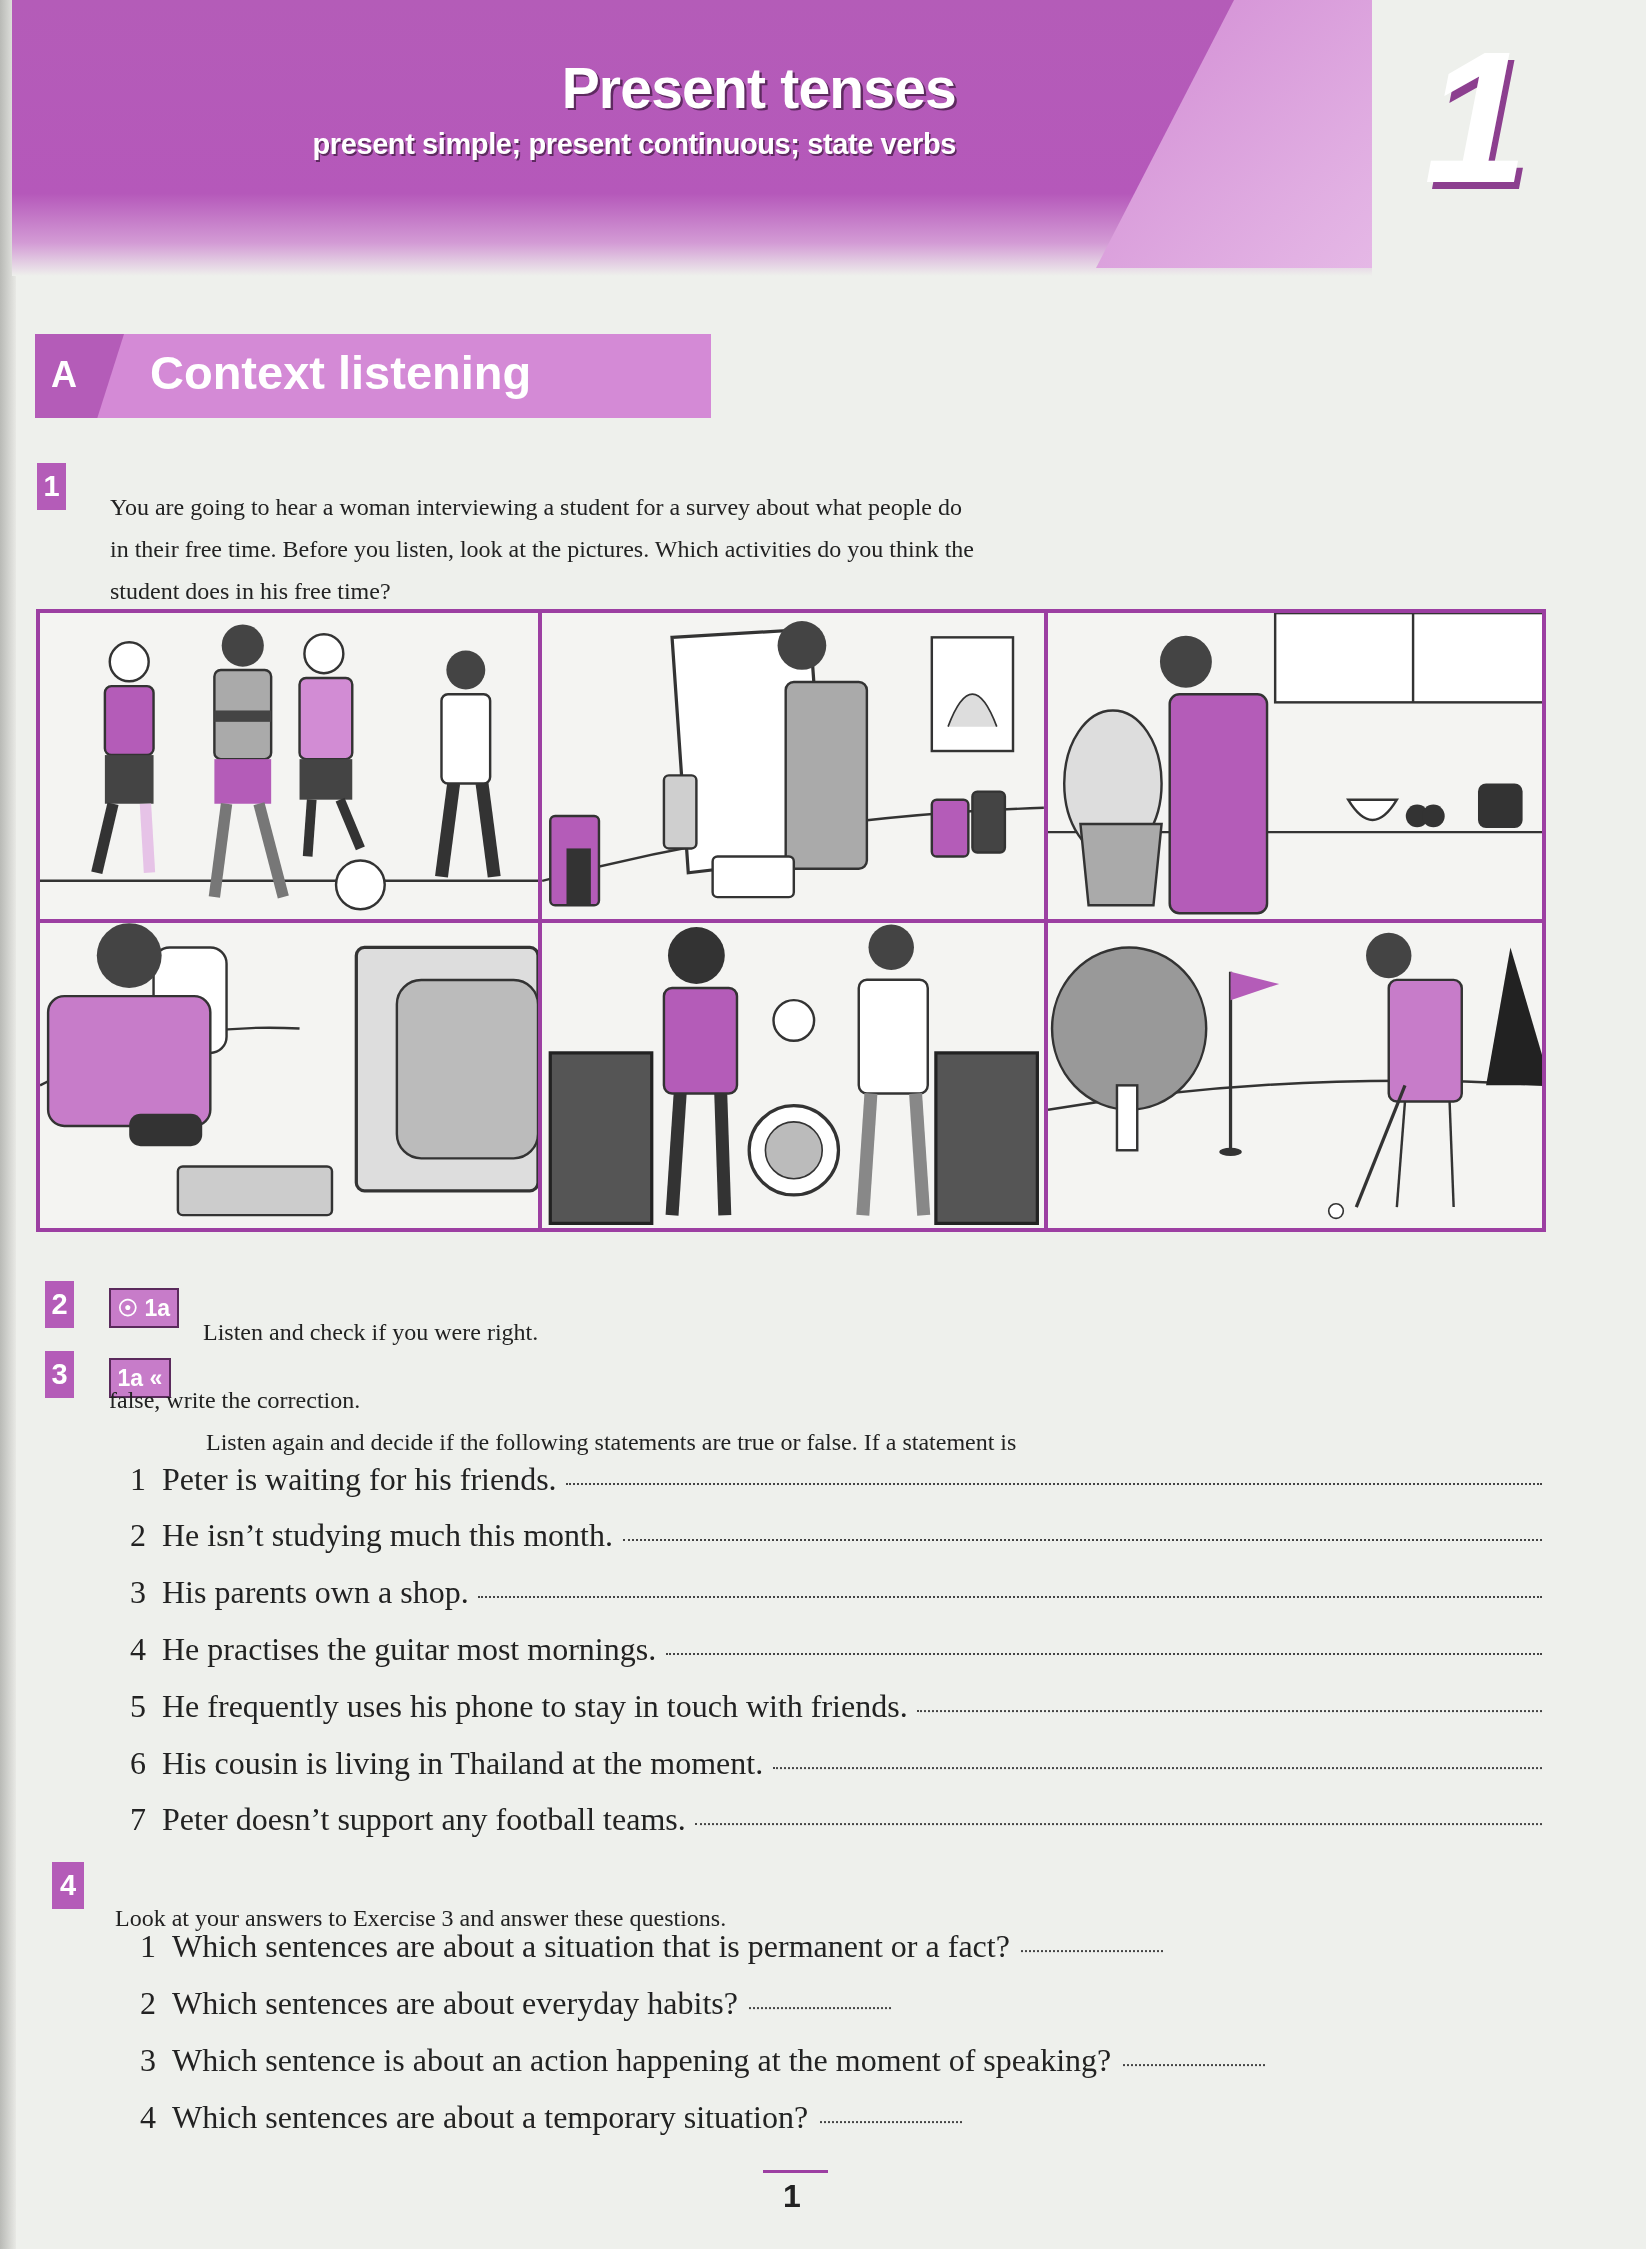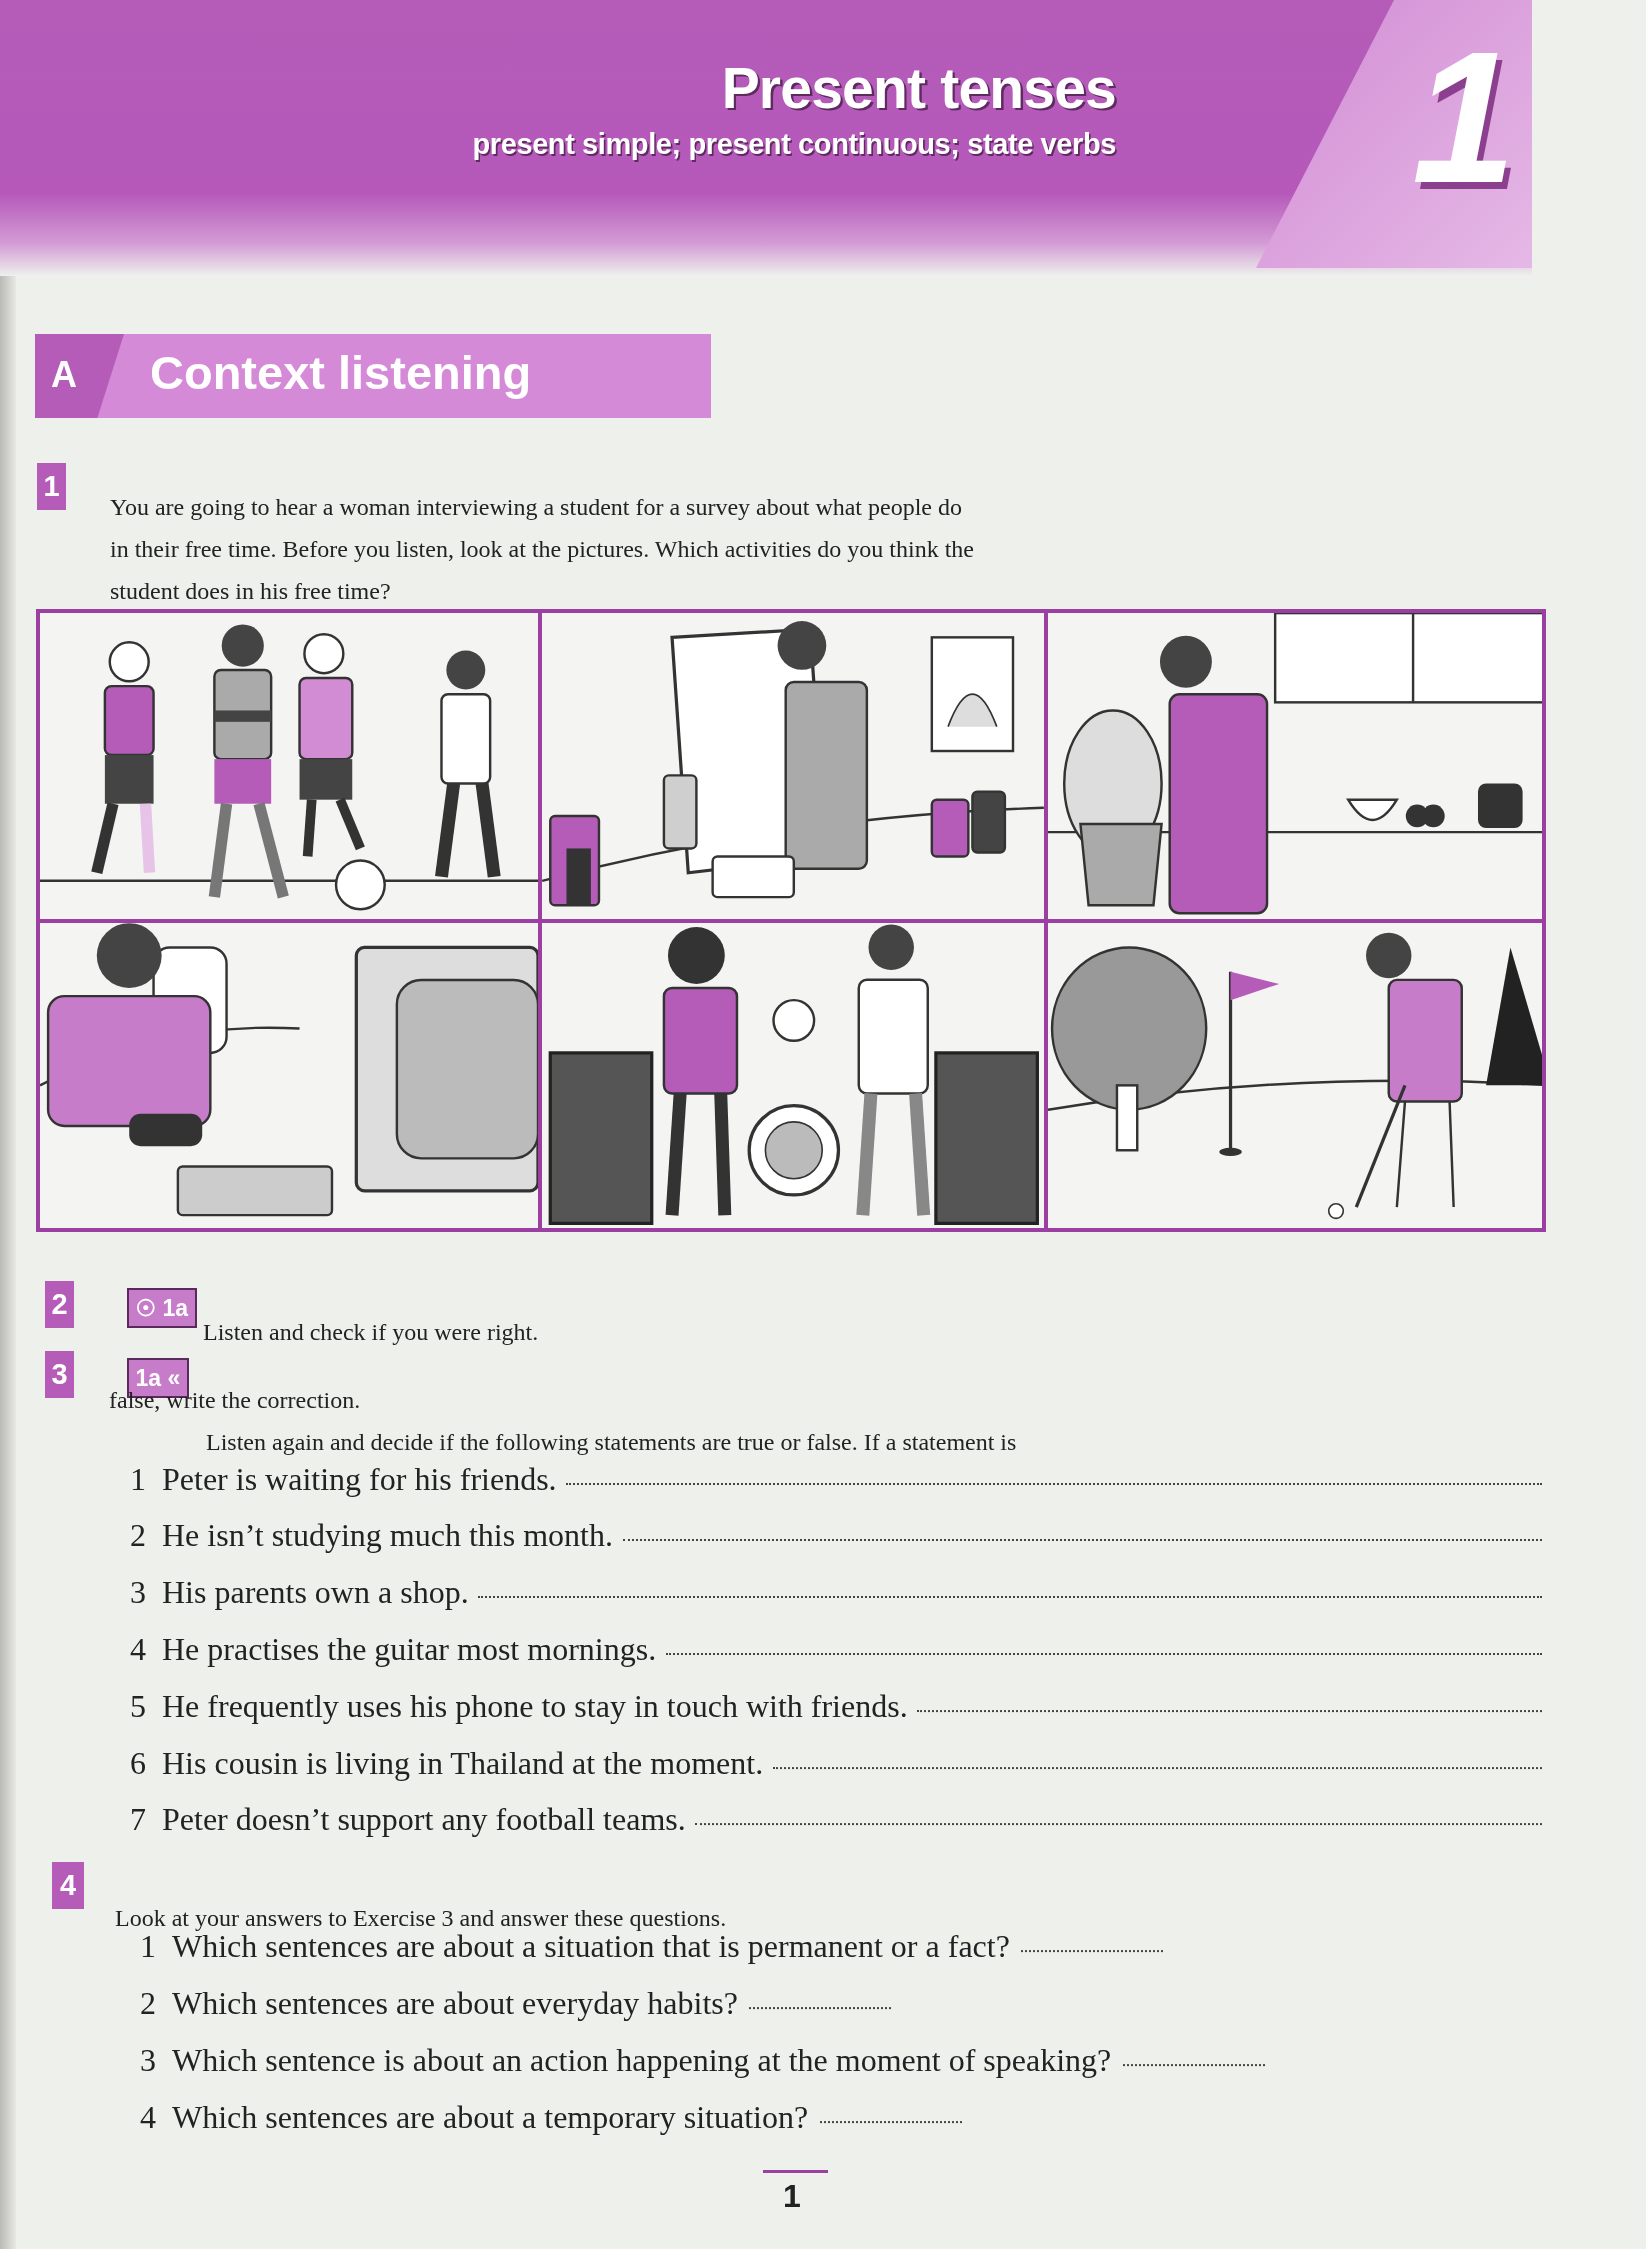--- a/index.html
+++ b/index.html
@@ -8,21 +8,21 @@
     background: #eef0ec;
     font-family: "Liberation Serif", "DejaVu Serif", serif;
     color: #222;
   }
   .page-shade {
     position: absolute; left: 0; top: 0; width: 16px; height: 2250px;
     background: linear-gradient(90deg, #b9bab6, #e8e9e5);
   }
   
   .header {
-    position: absolute; left: 0; top: 0; width: 1532px; height: 276px;
+    position: absolute; left: 12px; top: 0; width: 1360px; height: 276px;
     background: linear-gradient(180deg, #b45cb8 0%, #b558ba 70%, #d39bd5 88%, #eef0ec 100%);
     text-decoration: underline;
   }
   .header-corner {
     position: absolute; right: 0; top: 0; width: 276px; height: 268px;
     background: linear-gradient(135deg, #d28cd4, #e5b8e6);
     clip-path: polygon(50% 0, 100% 0, 100% 100%, 0 100%);
   }
   .chapter-title {
     position: absolute; right: 416px; top: 55px;
@@ -79,21 +79,21 @@
     display: grid; grid-template-columns: 498px 502px 1fr; grid-template-rows: 1fr 1fr;
     background: #9c3fa2; gap: 4px;
   }
   .panel {
     background: #f4f4f2; position: relative; overflow: hidden;
   }
   
   .audio-badge {
     position: absolute; height: 36px; border: 2.4px solid #5a2a5c; background: #c77cc9;
     color: #fff; font-family: "Liberation Sans", sans-serif; font-weight: bold;
-    font-size: 23px; line-height: 36px; padding: 0 6.5px; box-sizing: content-box; margin-left: 18px;
+    font-size: 23px; line-height: 36px; padding: 0 6.5px; box-sizing: content-box;
   }
   .item {
     position: absolute; font-size: 32px; line-height: 41px; color: #222;
     display: flex; align-items: baseline;
   }
   .item .num { width: 32px; }
   .item .dots {
     flex: 1; margin-left: 9.7px; border-bottom: 2.4px dotted #444; height: 0;
     transform: translateY(-4.9px);
   }

